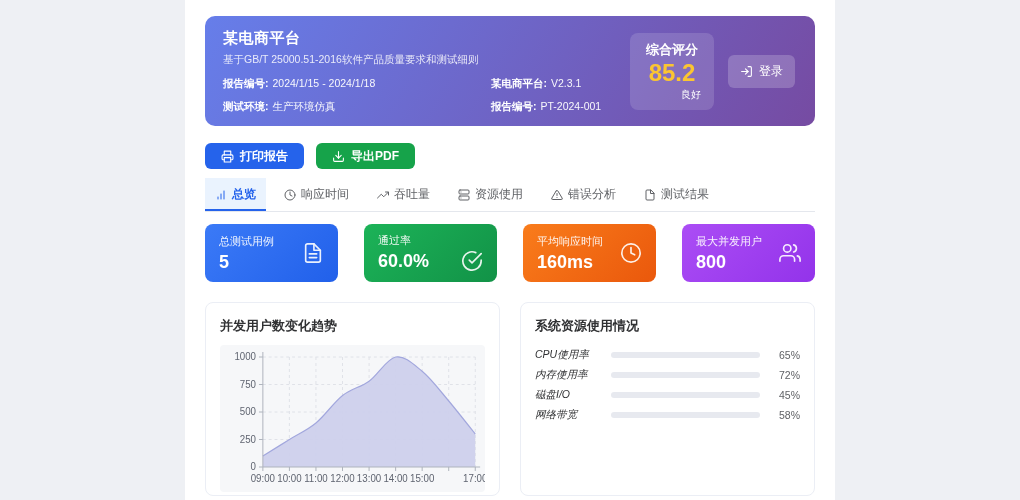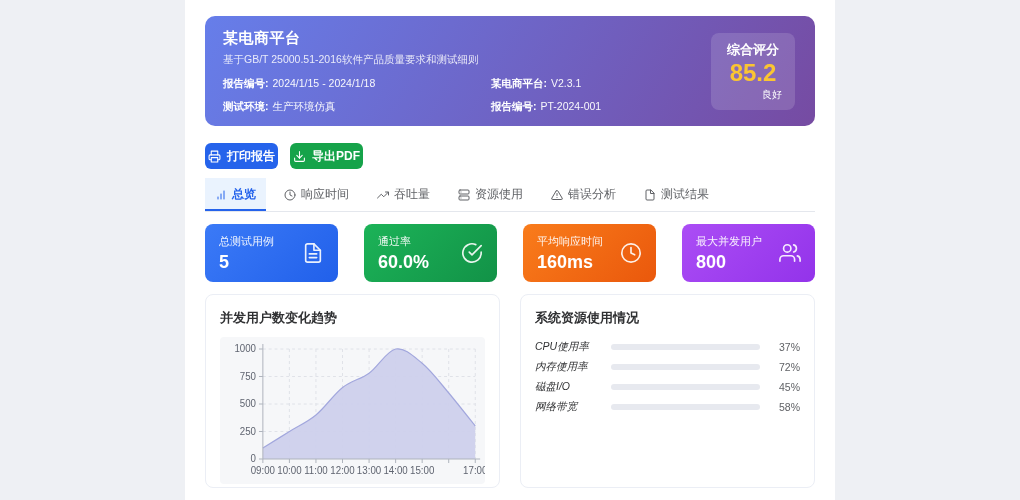--- a/index.html
+++ b/index.html
@@ -44,21 +44,21 @@
     display: inline-flex; align-items: center; gap: 6px;
     background: rgba(255,255,255,.2); border: none; color: #fff;
     border-radius: 6px; padding: 8px 12px; font-size: 12px; cursor: pointer;
     font-family: inherit;
   }
 
   
   .actions { margin-top: 17px; display: flex; gap: 12px; }
   .btn {
     display: inline-flex; align-items: center; gap: 6px;
-    height: 26px; padding: 0 3px; border: none; border-radius: 6px;
+    height: 26px; padding: 0 16px; border: none; border-radius: 6px;
     color: #fff; font-size: 12px; font-weight: 700; cursor: pointer;
     font-family: inherit;
   }
   .btn-print { background: #2563eb; }
   .btn-export { background: #16a34a; }
 
   
   .tabbar {
     margin-top: 9px; display: flex; gap: 8px;
     border-bottom: 1px solid #e4e7ed;
@@ -77,21 +77,21 @@
   .stats-row { display: flex; gap: 26px; margin-top: 12px; }
   .stat-card {
     flex: 1; height: 58px; border-radius: 8px; color: #fff;
     padding: 10px 14px; display: flex; justify-content: space-between; align-items: center;
   }
   .stat-label { font-size: 11px; opacity: .93; }
   .stat-value { font-size: 18px; font-weight: 700; margin-top: 3px; }
   .stat-icon { opacity: .9; display: flex; }
 
   
-  .panels-row { display: flex; gap: 20px; margin-top: 12px; }
+  .panels-row { display: flex; gap: 20px; margin-top: 20px; }
   .panel {
     flex: 1; height: 194px; background: #fff;
     border: 1px solid #ebeef5; border-radius: 8px; padding: 14px;
   }
   .panel-title { font-size: 13px; font-weight: 700; color: #303133; }
   .chart-box {
     margin-top: 10px; background: #f6f7f9; border-radius: 4px;
     height: 147px; overflow: hidden;
   }
   .chart-box svg { display: block; width: 100%; height: 100%; }
@@ -132,20 +132,30 @@
           <span class="meta-label">报告编号:</span><span class="meta-value">PT-2024-001</span>
         </div>
       </div>
     </div>
     <div class="header-right">
       <div class="score-card">
         <div class="score-label">综合评分</div>
         <div class="score-value" id="score-value" style="color: rgb(251, 197, 49);">85.2</div>
         <div class="score-grade">良好</div>
       </div>
+      <button class="login-btn">
+        <span class="icon">
+          <svg width="13" height="13" viewBox="0 0 24 24" fill="none" stroke="currentColor" stroke-width="2" stroke-linecap="round" stroke-linejoin="round">
+              <path d="M15 3h4a2 2 0 0 1 2 2v14a2 2 0 0 1-2 2h-4"></path>
+              <polyline points="10 17 15 12 10 7"></polyline>
+              <line x1="15" y1="12" x2="3" y2="12"></line>
+            </svg>
+        </span>
+        <span>登录</span>
+      </button>
     </div>
   </div>
 
   <div class="actions">
     <button class="btn btn-print">
       <span class="icon">
         <svg width="13" height="13" viewBox="0 0 24 24" fill="none" stroke="currentColor" stroke-width="2" stroke-linecap="round" stroke-linejoin="round">
             <path d="M6 9V2h12v7"></path>
             <path d="M6 18H4a2 2 0 0 1-2-2v-5a2 2 0 0 1 2-2h16a2 2 0 0 1 2 2v5a2 2 0 0 1-2 2h-2"></path>
             <rect x="6" y="14" width="12" height="8"></rect>
@@ -234,21 +244,21 @@
       </div>
       <span class="stat-icon">
         <svg width="22" height="22" viewBox="0 0 24 24" fill="none" stroke="currentColor" stroke-width="1.8" stroke-linecap="round" stroke-linejoin="round">
             <path d="M13 2H6a2 2 0 0 0-2 2v16a2 2 0 0 0 2 2h12a2 2 0 0 0 2-2V9z"></path>
             <polyline points="13 2 13 9 20 9"></polyline>
             <line x1="16" y1="13" x2="8" y2="13"></line>
             <line x1="16" y1="17" x2="8" y2="17"></line>
           </svg>
       </span>
     </div>
-    <div class="stat-card" style="background: linear-gradient(135deg, rgb(28, 179, 88), rgb(18, 146, 71));">
+    <div class="stat-card" style="background: linear-gradient(135deg, rgb(28, 179, 88), rgb(18, 146, 71)); align-items: flex-end;">
       <div>
         <div class="stat-label">通过率</div>
         <div class="stat-value">60.0%</div>
       </div>
       <span class="stat-icon">
         <svg width="22" height="22" viewBox="0 0 24 24" fill="none" stroke="currentColor" stroke-width="1.8" stroke-linecap="round" stroke-linejoin="round">
             <path d="M22 11.08V12a10 10 0 1 1-5.93-9.14"></path>
             <polyline points="22 4 12 14.01 9 11.01"></polyline>
           </svg>
       </span>
@@ -332,21 +342,21 @@
           </svg>
       </div>
     </div>
 
     <div class="panel">
       <div class="panel-title">系统资源使用情况</div>
       <div class="res-rows">
         <div class="res-row">
           <span class="res-label">CPU使用率</span>
           <span class="res-track"><span class="res-fill" style="width: 65%; background: rgb(59, 130, 246);"></span></span>
-          <span class="res-pct">37%</span>
+          <span class="res-pct">65%</span>
         </div>
         <div class="res-row">
           <span class="res-label">内存使用率</span>
           <span class="res-track"><span class="res-fill" style="width: 72%; background: rgb(59, 130, 246);"></span></span>
           <span class="res-pct">72%</span>
         </div>
         <div class="res-row">
           <span class="res-label">磁盘I/O</span>
           <span class="res-track"><span class="res-fill" style="width: 45%; background: rgb(59, 130, 246);"></span></span>
           <span class="res-pct">45%</span>

